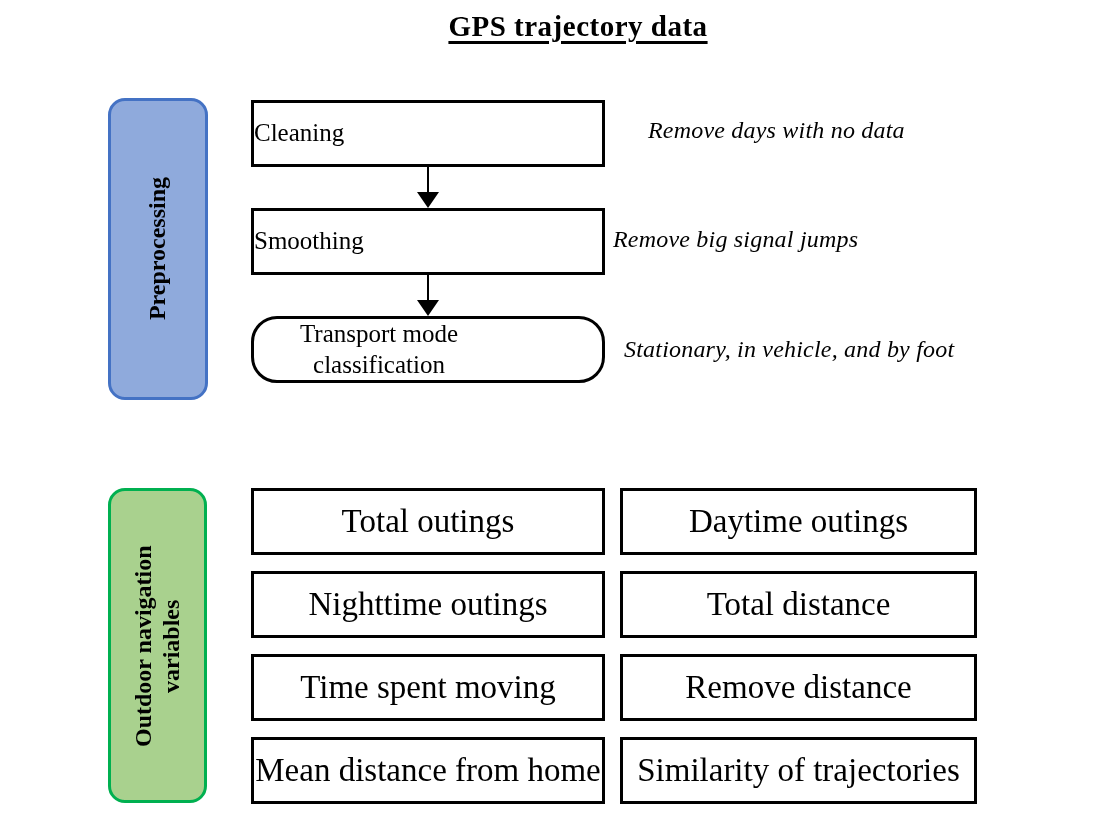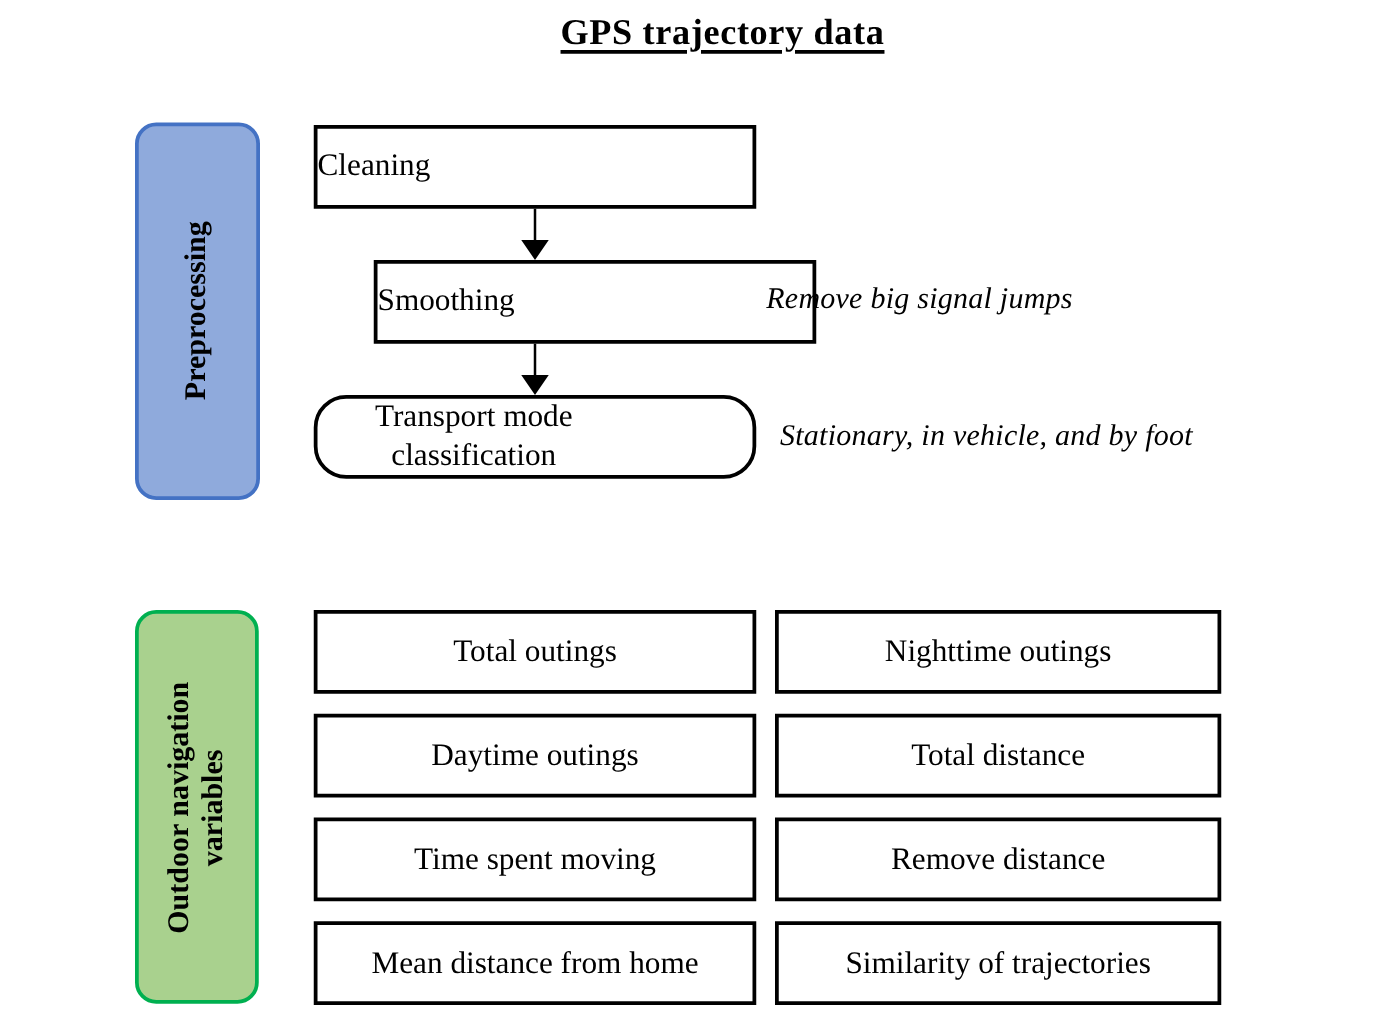--- a/index.html
+++ b/index.html
@@ -112,21 +112,21 @@
     column-gap: 15px;
     row-gap: 16px;
   }
   .var-box {
     border: 3px solid #000;
     background: #fff;
     display: flex;
     align-items: center;
     justify-content: center;
     text-align: center;
-    font-size: 25px;
+    font-size: 33px;
   }
 </style>
 </head>
 <body>
 
 <div class="canvas">
 
   <div class="title">GPS trajectory data</div>
 
   <div class="pill pill-blue">
@@ -135,49 +135,50 @@
 
   <div class="step-box" style="top:100px;">
     <span>Cleaning</span>
   </div>
 
   <div class="arrow" style="top:167px; height:41px;">
     <span class="arrow-line"></span>
     <span class="arrow-head"></span>
   </div>
 
-  <div class="step-box" style="top:208px;margin-left:48px;">
+  <div class="step-box" style="top:208px;">
     <span>Smoothing</span>
   </div>
 
   <div class="arrow" style="top:275px; height:41px;">
     <span class="arrow-line"></span>
     <span class="arrow-head"></span>
   </div>
 
   <div class="step-box" style="top:316px;border-radius:26px;">
     <span class="wrap-narrow">Transport mode classification</span>
   </div>
 
+  <div class="note" style="left:648px; top:117px;">Remove days with no data</div>
   <div class="note" style="left:613px; top:226px;">Remove big signal jumps</div>
   <div class="note" style="left:624px; top:336px;text-align:right;">Stationary, in vehicle, and by foot</div>
 
   <div class="pill pill-green">
     <span class="pill-text">Outdoor navigation variables</span>
   </div>
 
   <div class="vars-grid">
     <div class="var-box">
       <span>Total outings</span>
     </div>
     <div class="var-box">
-      <span>Nighttime outings</span>
+      <span>Daytime outings</span>
     </div>
     <div class="var-box">
-      <span>Daytime outings</span>
+      <span>Nighttime outings</span>
     </div>
     <div class="var-box">
       <span>Total distance</span>
     </div>
     <div class="var-box">
       <span>Time spent moving</span>
     </div>
     <div class="var-box">
       <span>Remove distance</span>
     </div>

